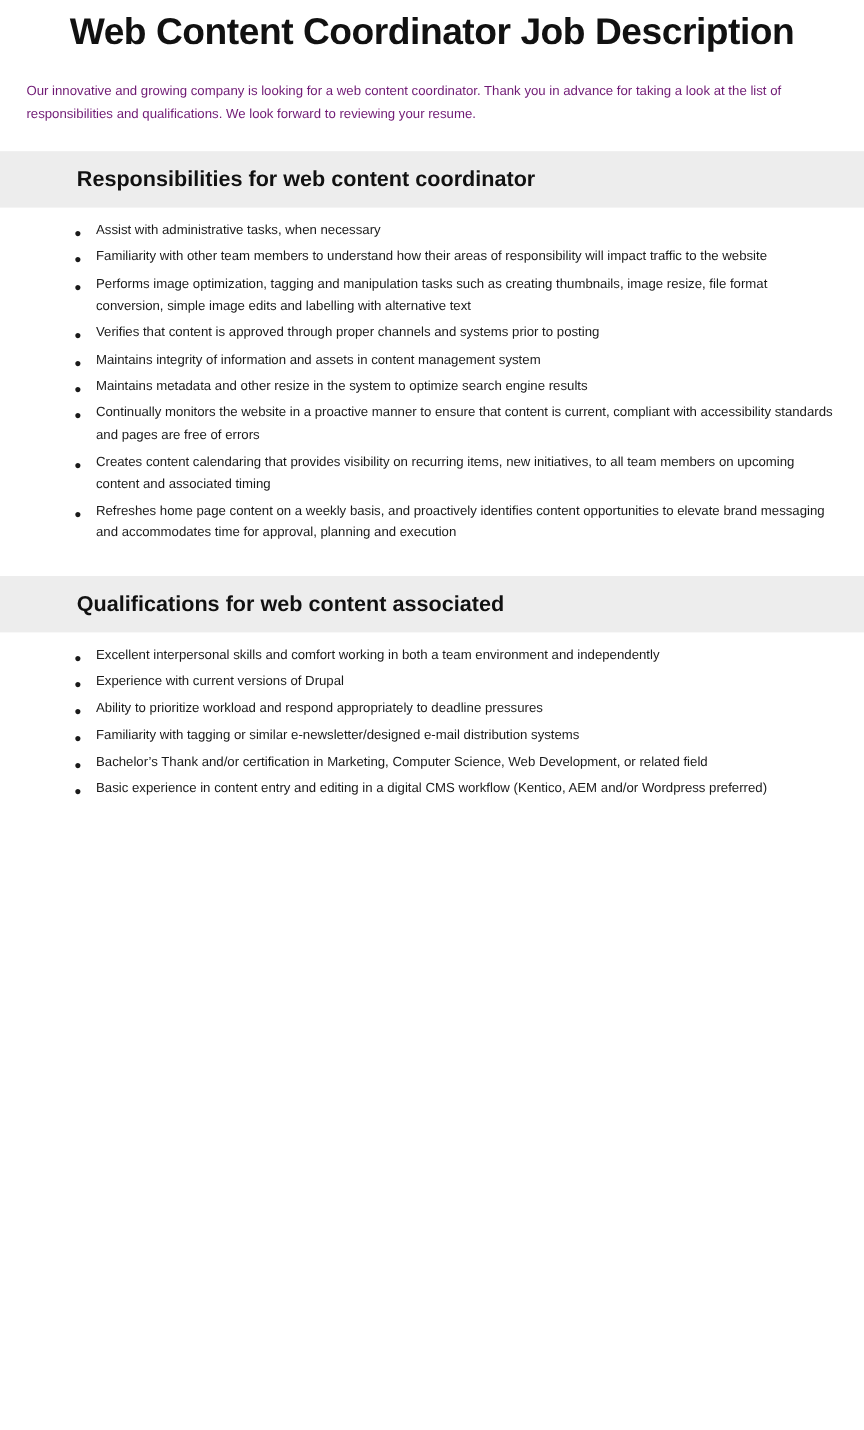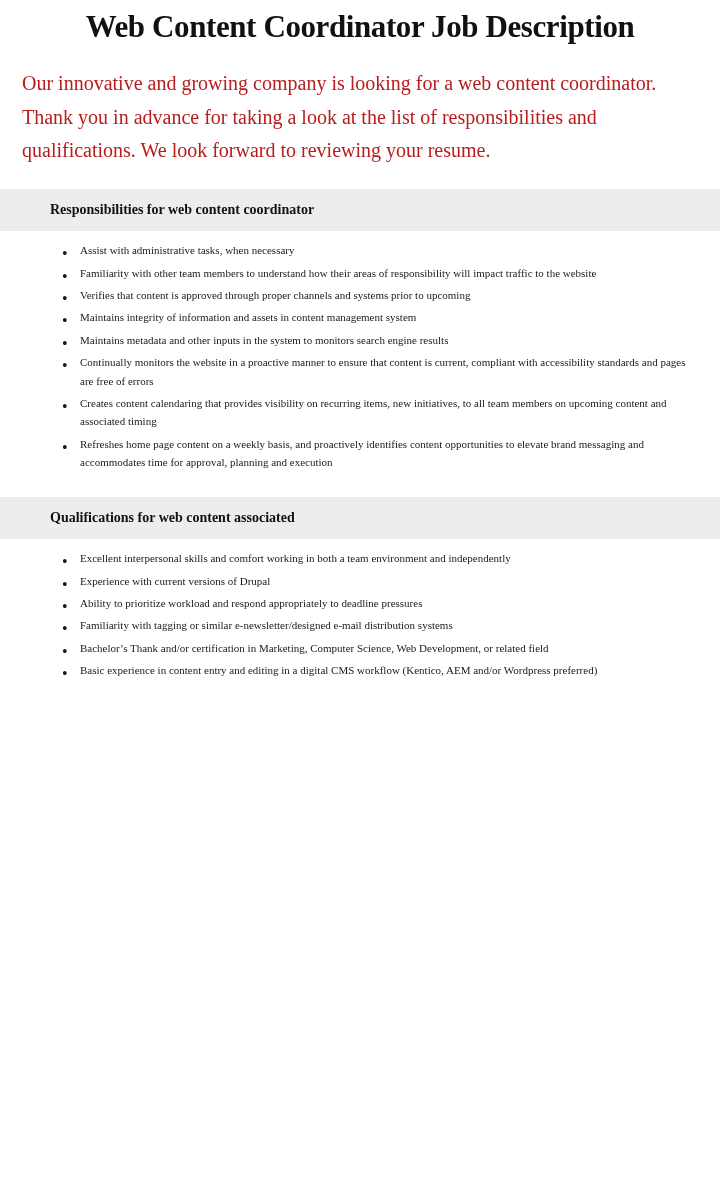--- a/index.html
+++ b/index.html
@@ -11,43 +11,42 @@
     width: 720px;
     min-height: 1192px;
     font-family: "Liberation Sans", sans-serif;
     color: #1a1a1a;
     -webkit-font-smoothing: antialiased;
   }
   .page {
     width: 720px;
     box-sizing: border-box;
     padding: 0 22px 18px 22px;
-    font-family: Liberation Serif, serif;
   }
   h1.doc-title {
     font-size: 31px;
     line-height: 1.2;
     font-weight: bold;
     letter-spacing: -0.4px;
     text-align: center;
     margin: 8px 0 22px 0;
     color: #111111;
   }
   p.intro {
-    font-size: 20px;
+    font-size: 11px;
     line-height: 1.67;
     margin: 0 0 22px 0;
-    color: #b91c1c;
+    color: #701a75;
   }
   .section-header {
     background: #ededed;
     margin: 0 -22px 10px -22px;
-    padding: 13px 22px 13px 50px;
+    padding: 13px 22px 13px 64px;
     box-sizing: border-box;
-    font-size: 14px;
+    font-size: 18px;
     font-weight: bold;
     color: #111111;
   }
   ul.items {
     list-style: none;
     margin: 0 0 26px 0;
     padding: 0 0 0 38px;
   }
   ul.items li {
     position: relative;
@@ -75,23 +74,24 @@
 
 <div class="page">
   <h1 class="doc-title">Web Content Coordinator Job Description</h1>
   <p class="intro">Our innovative and growing company is looking for a web content coordinator. Thank you in advance for taking a look at the list of responsibilities and qualifications. We look forward to reviewing your resume.</p>
 
   <div class="section-block">
     <div class="section-header">Responsibilities for web content coordinator</div>
     <ul class="items">
       <li>Assist with administrative tasks, when necessary</li>
       <li>Familiarity with other team members to understand how their areas of responsibility will impact traffic to the website</li>
-      <li>Verifies that content is approved through proper channels and systems prior to upcoming</li>
+      <li>Performs image optimization, tagging and manipulation tasks such as creating thumbnails, image resize, file format conversion, simple image edits and labelling with alternative text</li>
+      <li>Verifies that content is approved through proper channels and systems prior to posting</li>
       <li>Maintains integrity of information and assets in content management system</li>
-      <li>Maintains metadata and other inputs in the system to monitors search engine results</li>
+      <li>Maintains metadata and other resize in the system to optimize search engine results</li>
       <li>Continually monitors the website in a proactive manner to ensure that content is current, compliant with accessibility standards and pages are free of errors</li>
       <li>Creates content calendaring that provides visibility on recurring items, new initiatives, to all team members on upcoming content and associated timing</li>
       <li>Refreshes home page content on a weekly basis, and proactively identifies content opportunities to elevate brand messaging and accommodates time for approval, planning and execution</li>
     </ul>
   </div>
 
   <div class="section-block">
     <div class="section-header">Qualifications for web content associated</div>
     <ul class="items">
       <li>Excellent interpersonal skills and comfort working in both a team environment and independently</li>

